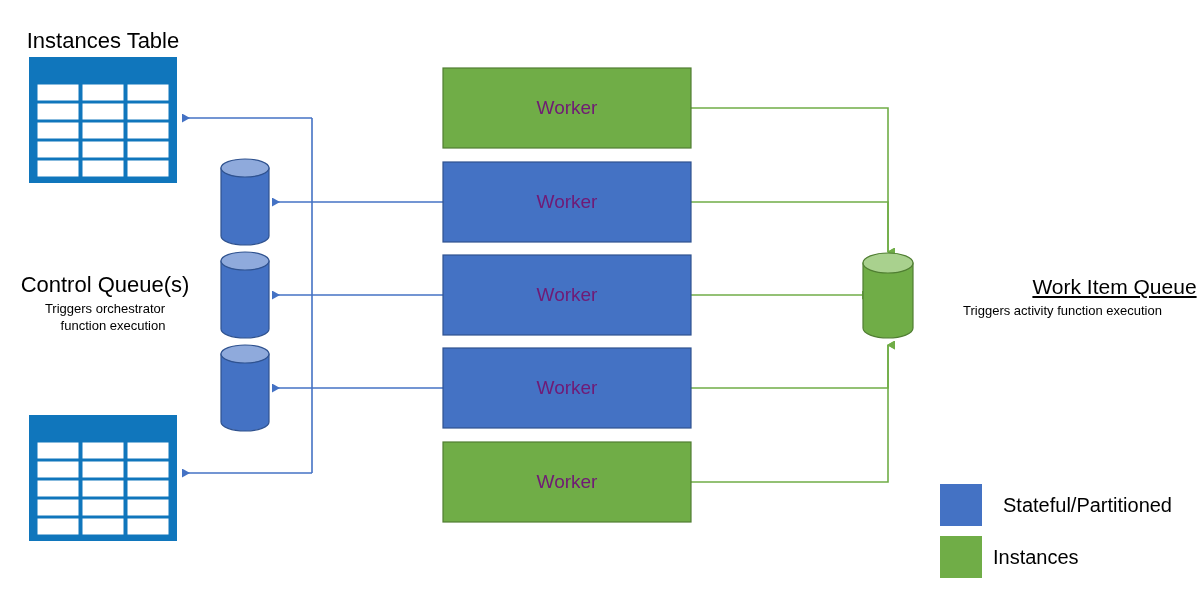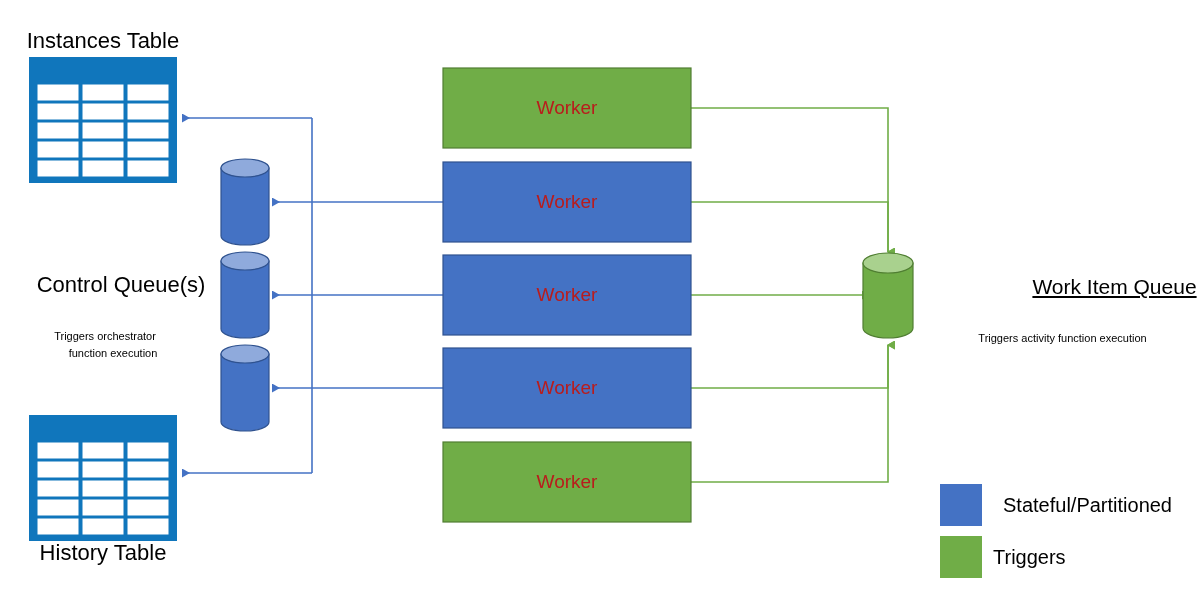--- a/index.html
+++ b/index.html
@@ -35,27 +35,26 @@
   }
   .title-lg {
     font-size: 22px;
     line-height: 26px;
   }
   .title-md {
     font-size: 21px;
     line-height: 25px;
   }
   .subtitle {
-    font-size: 11px;
+    font-size: 13px;
     line-height: 17px;
-    margin-top: 28px;
   }
   .worker-label {
     position: absolute;
-    color: #b91c1c;
+    color: #701a75;
     font-size: 19px;
     text-align: center;
     white-space: nowrap;
   }
   .legend-label {
     position: absolute;
     font-size: 20px;
     line-height: 24px;
     white-space: nowrap;
     color: #000000;
@@ -178,31 +177,30 @@
     <rect x="443" y="255" width="248" height="80" fill="#4472C4" stroke="#2F528F" stroke-width="1.2"></rect>
     <rect x="443" y="348" width="248" height="80" fill="#4472C4" stroke="#2F528F" stroke-width="1.2"></rect>
     <rect x="443" y="442" width="248" height="80" fill="#70AD47" stroke="#507E32" stroke-width="1.2"></rect>
 
     <rect x="940" y="484" width="42" height="42" fill="#4472C4"></rect>
     <rect x="940" y="536" width="42" height="42" fill="#70AD47"></rect>
   </svg>
 
   <div class="node-label title-lg" style="left:0px; top:28px; width:206px;">Instances Table</div>
 
-  <div class="node-label title-lg" style="left:0px; top:540px; width:206px;">History Table</div>
-
-  <div class="node-label title-lg" style="left:16px; top:272px; width:210px;">Control Queue(s)</div>
+
+  <div class="node-label title-lg" style="left:0px; top:272px; width:210px;">Control Queue(s)</div>
   <div class="node-label subtitle" style="left:0px; top:300px; width:210px;">Triggers orchestrator</div>
   <div class="node-label subtitle" style="left:8px; top:317px; width:210px;">function execution</div>
 
   <div class="node-label title-md" style="left:987px; top:274px; width:255px;text-decoration:underline;">Work Item Queue</div>
   <div class="node-label subtitle" style="left:935px; top:302px; width:255px;text-align:center;">Triggers activity function execution</div>
 
   <div class="worker-label" style="left:443px; top:97px; width:248px;">Worker</div>
   <div class="worker-label" style="left:443px; top:191px; width:248px;">Worker</div>
   <div class="worker-label" style="left:443px; top:284px; width:248px;">Worker</div>
   <div class="worker-label" style="left:443px; top:377px; width:248px;">Worker</div>
   <div class="worker-label" style="left:443px; top:471px; width:248px;">Worker</div>
 
   <div class="legend-label" style="left:1003px; top:493px;text-align:center;">Stateful/Partitioned</div>
-  <div class="legend-label" style="left:993px; top:545px;">Triggers</div>
+  <div class="legend-label" style="left:993px; top:545px;">Instances</div>
 
 </div>
 
 </body></html>

